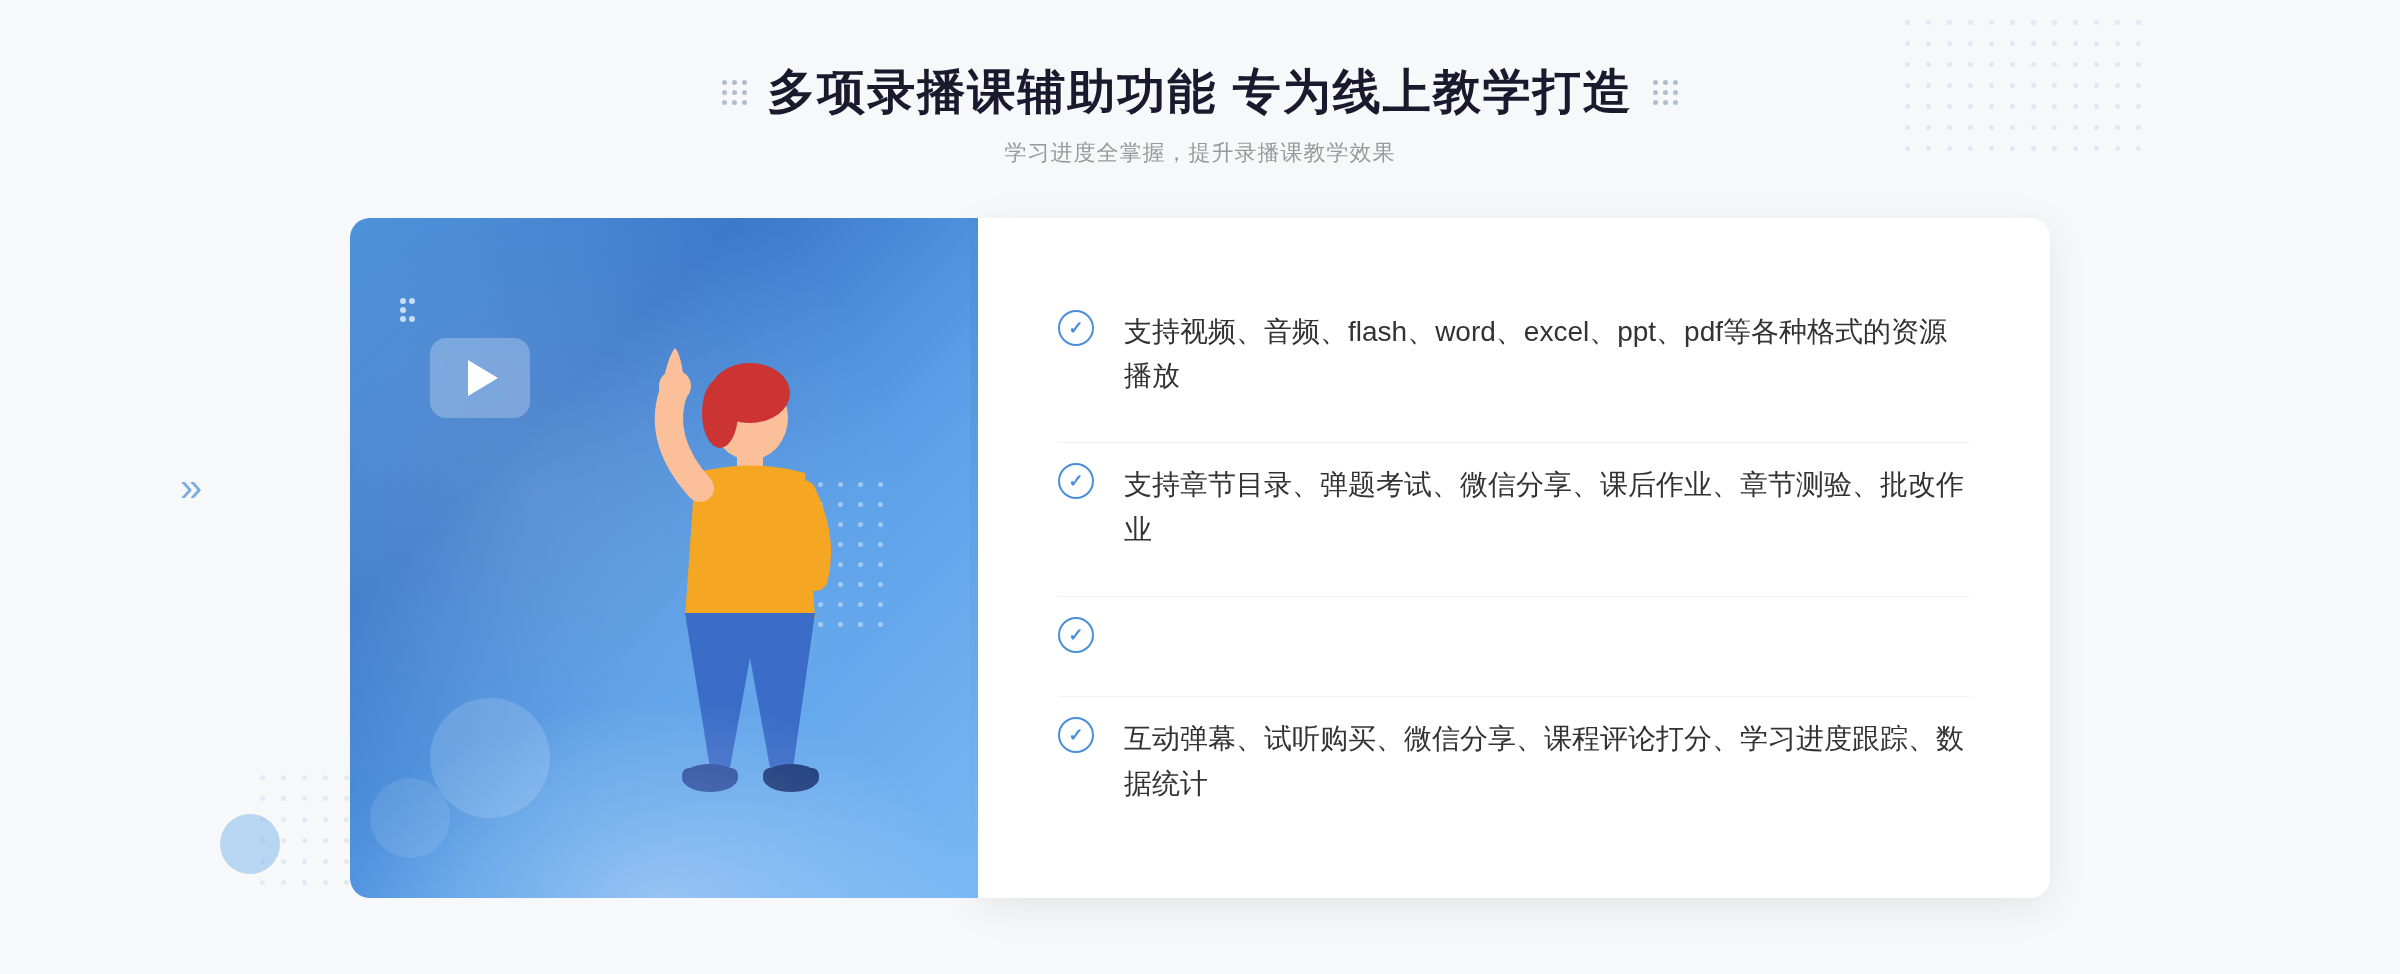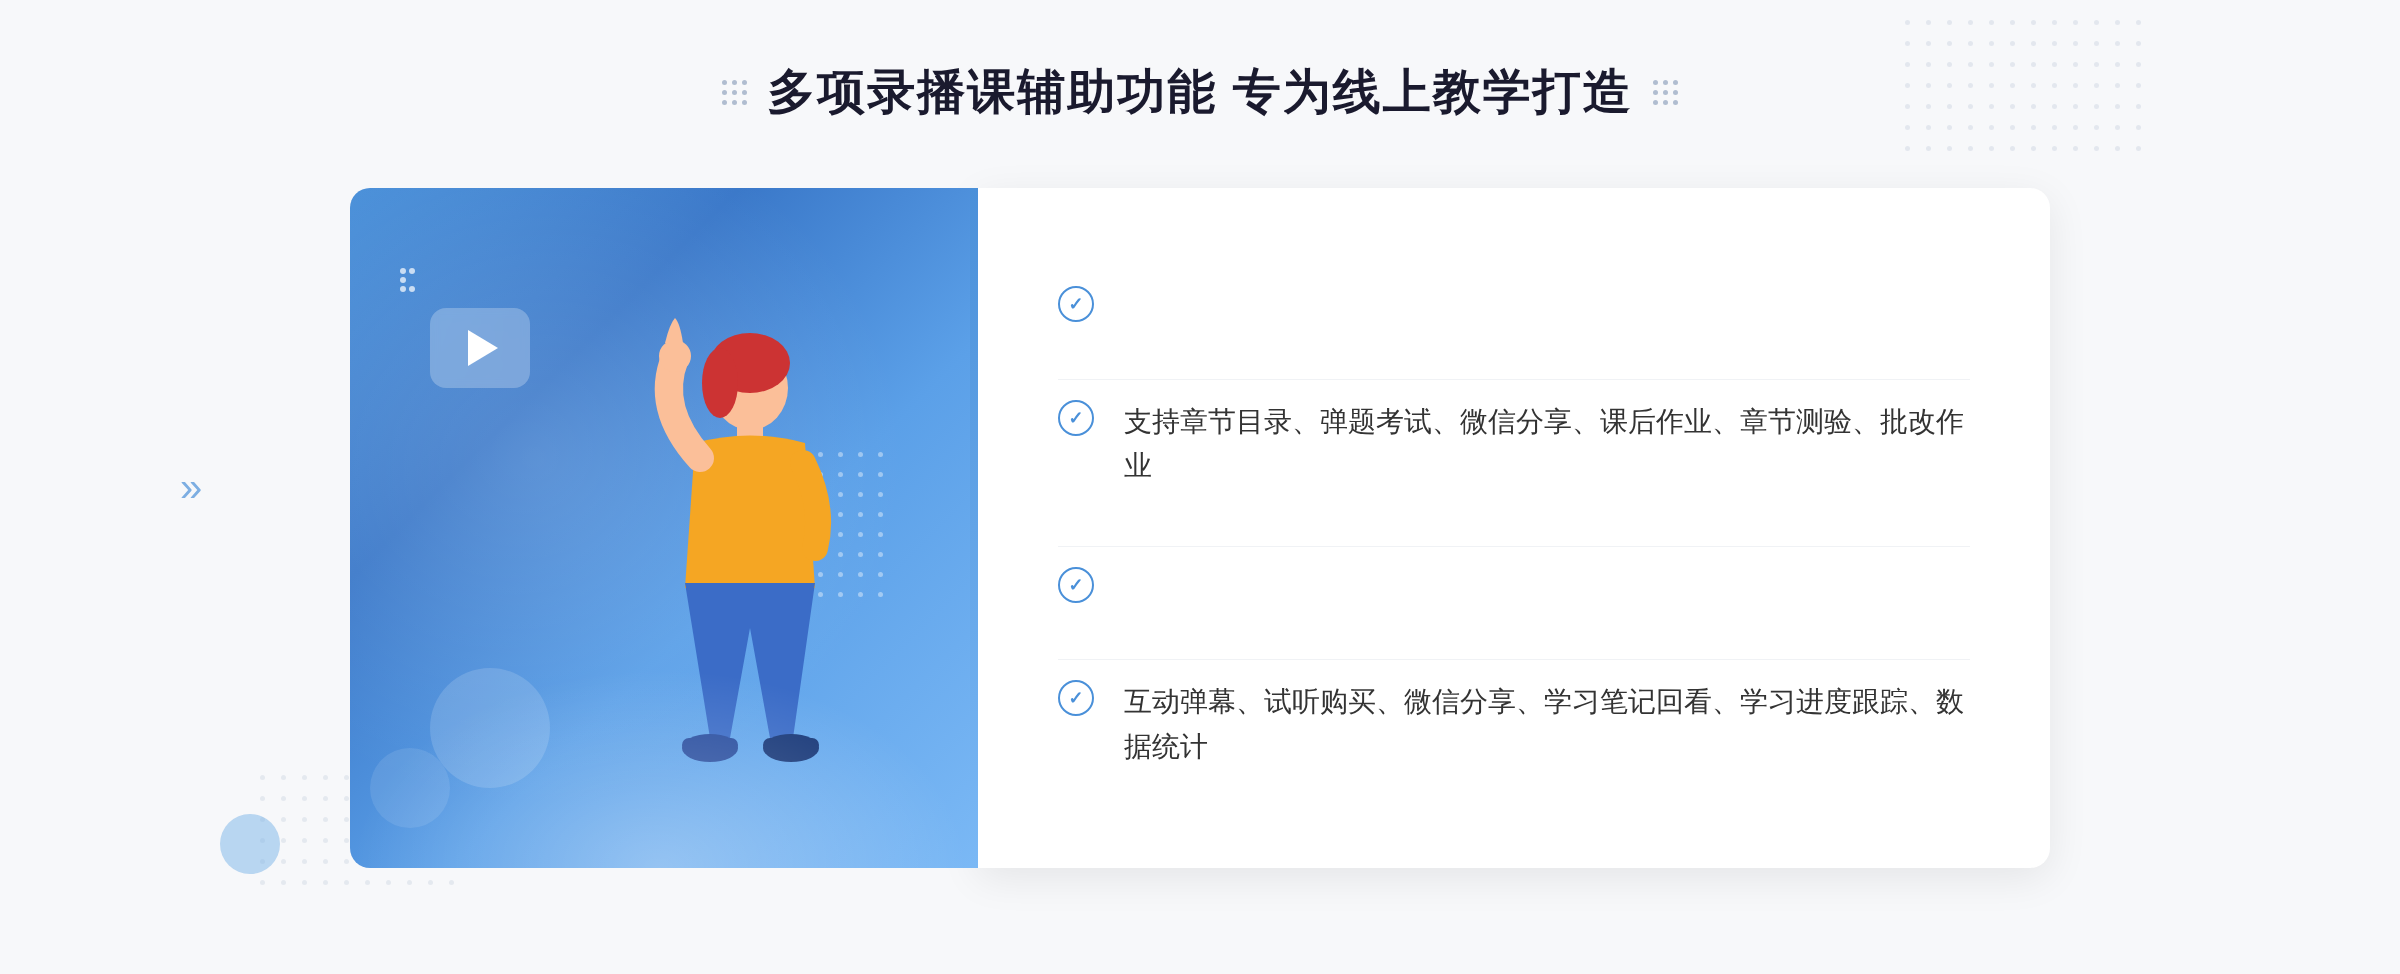--- a/index.html
+++ b/index.html
@@ -500,20 +500,21 @@
             <div class="dec-dot"></div>
             <div class="dec-dot"></div>
         </div>
         <div class="dec-dot-row">
           <div class="dec-dot"></div>
             <div class="dec-dot"></div>
             <div class="dec-dot"></div>
         </div>
       </div>
     </div>
+    <p class="header-subtitle">学习进度全掌握，提升录播课教学效果</p>
   </div>
 
   <div class="left-deco">
     <div class="chevron-left">»</div>
   </div>
 
   <div class="main-content">
 
     <div class="left-illustration">
 
@@ -639,40 +640,41 @@
     </div>
 
     <div class="card-left-accent" style="position:relative; z-index:3; left:0; top:0; transform:none; width:8px; height:auto; background:linear-gradient(180deg,#4a90d9,#7ab8f5); border-radius:0; flex-shrink:0;"></div>
 
     <div class="right-panel">
 
       <div class="feature-item">
         <div class="check-circle">
           <span class="check-mark">✓</span>
         </div>
+        <p class="feature-text">支持视频、音频、flash、word、excel、ppt、pdf等各种格式的资源播放</p>
       </div>
 
       <div class="feature-item">
         <div class="check-circle">
           <span class="check-mark">✓</span>
         </div>
         <p class="feature-text">支持章节目录、弹题考试、微信分享、课后作业、章节测验、批改作业</p>
       </div>
 
       <div class="feature-item">
         <div class="check-circle">
           <span class="check-mark">✓</span>
         </div>
       </div>
 
       <div class="feature-item">
         <div class="check-circle">
           <span class="check-mark">✓</span>
         </div>
-        <p class="feature-text">互动弹幕、试听购买、微信分享、学习笔记回看、学习进度跟踪、数据统计</p>
+        <p class="feature-text">互动弹幕、试听购买、微信分享、课程评论打分、学习进度跟踪、数据统计</p>
       </div>
 
     </div>
   </div>
 
   <div class="bottom-left-circle"></div>
 
 </div>
 
 </body></html>

